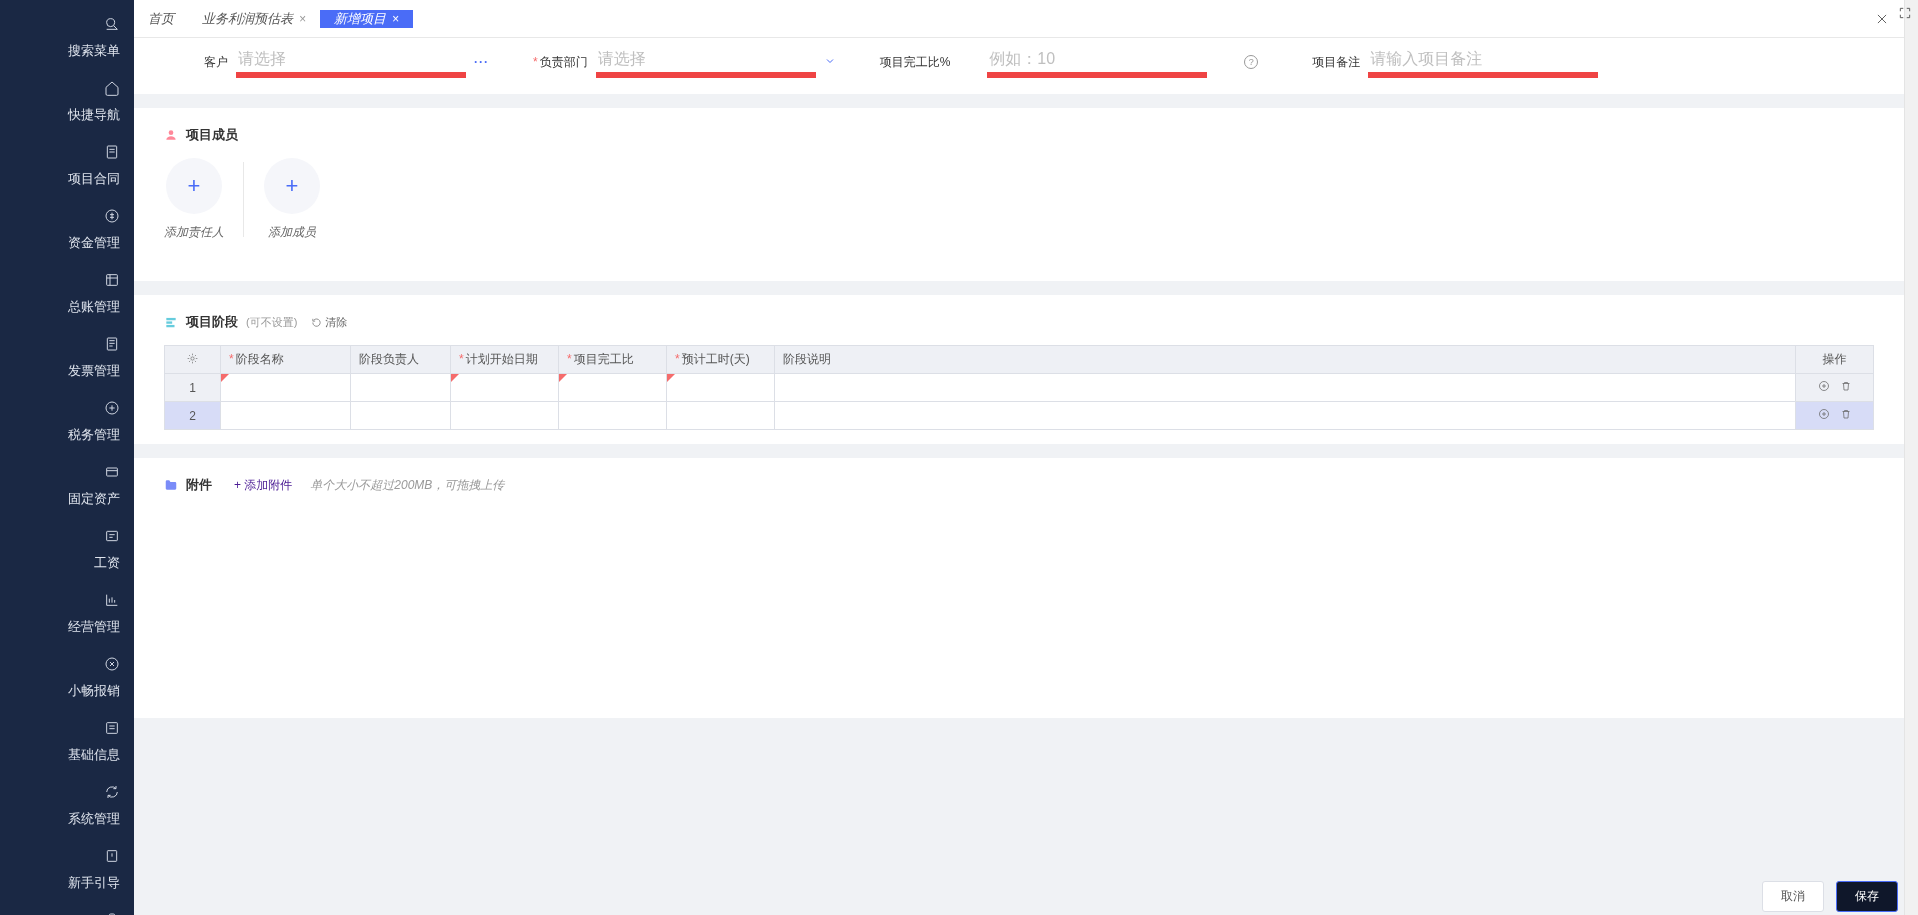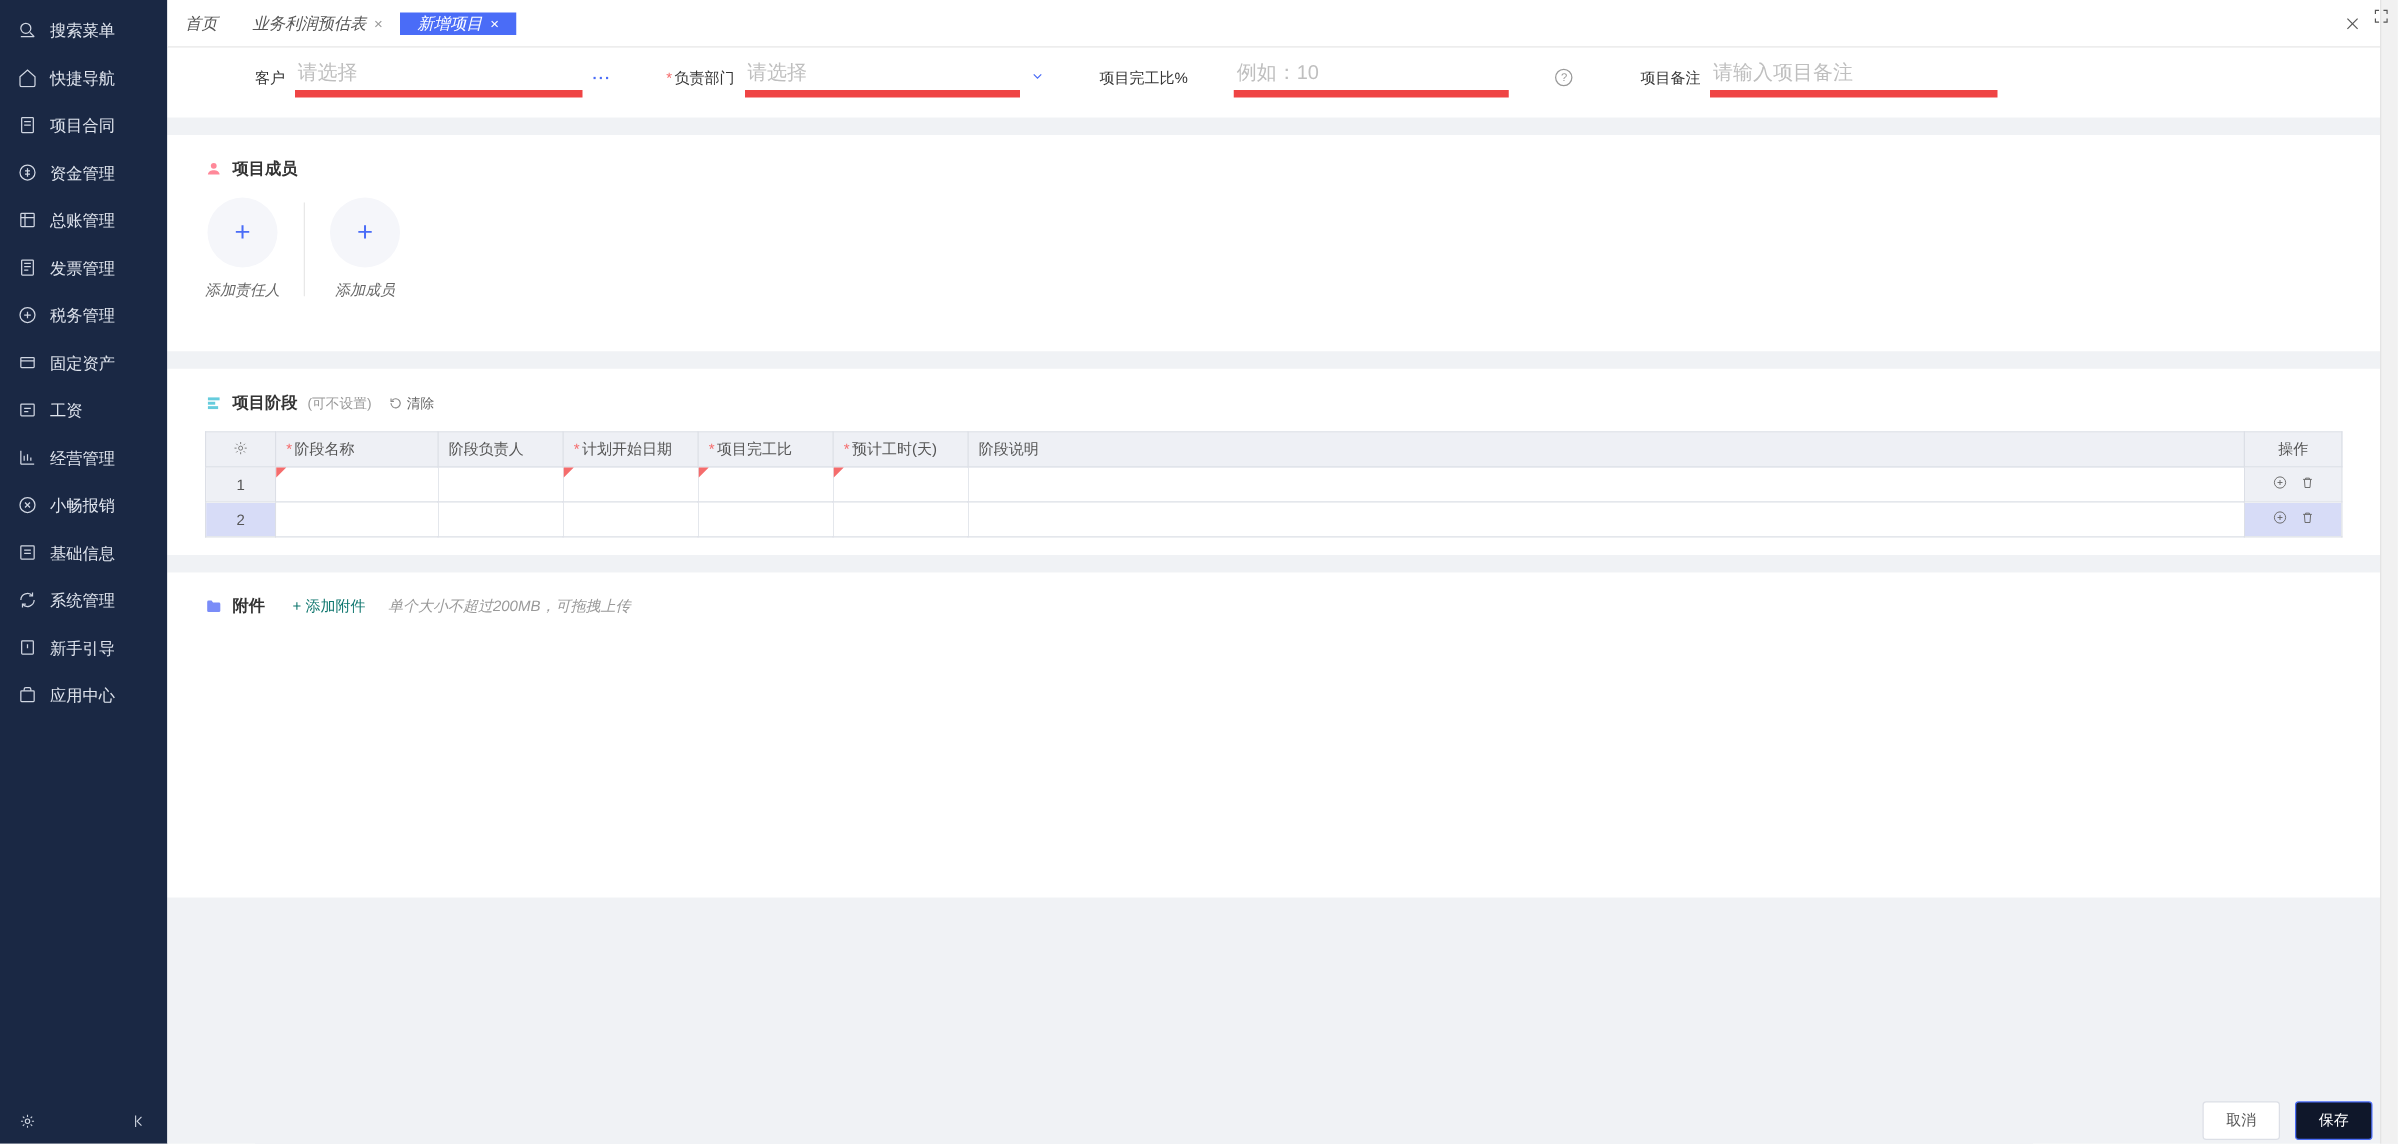--- a/index.html
+++ b/index.html
@@ -3,21 +3,21 @@
   <meta charset="utf-8">
   <style>
     * { box-sizing: border-box; margin: 0; padding: 0; }
     body { font-family: "Microsoft YaHei", -apple-system, sans-serif; font-size: 12px; color: #333; background: #f5f5f5; overflow: hidden; }
     
     .app { display: flex; height: 915px; width: 1918px; position: relative; }
     
     
     .sidebar { width: 134px; background: #1a2844; color: #dfe4ed; display: flex; flex-direction: column; }
     .sidebar-menu { flex: 1; padding-top: 6px; }
-    .sidebar-item { display: flex; align-items: flex-start; padding: 10px 14px; cursor: pointer; font-size: 13px; gap: 10px; }
+    .sidebar-item { display: flex; align-items: flex-end; padding: 10px 14px; cursor: pointer; font-size: 13px; gap: 10px; flex-direction: column; }
     .side-icon { width: 16px; height: 16px; display: inline-flex; align-items: center; justify-content: center; flex: none; }
     .side-icon svg { width: 16px; height: 16px; stroke: #d0d6e2; fill: none; stroke-width: 1.5; }
     .sidebar-footer { display: flex; align-items: center; justify-content: space-between; padding: 8px 14px 10px; }
     .sidebar-footer .side-icon svg { width: 14px; height: 14px; }
     
     
     .main { flex: 1; display: flex; flex-direction: column; background: #fff; min-width: 0; }
     
     
     .tabs-bar { display: flex; align-items: center; height: 38px; border-bottom: 1px solid #e8e8e8; background: #fff; position: relative; }
@@ -72,21 +72,21 @@
     .phase-table tbody tr.even td.col-gear, .phase-table tbody tr.even td.col-op { background: #eef0f5; }
     .phase-table tbody tr.selected td.col-gear, .phase-table tbody tr.selected td.col-op { background: #d7dcf7; }
     .rownum { text-align: center; color: #555; }
     .op-icons { display: flex; gap: 10px; justify-content: center; color: #888; }
     .op-icons span { cursor: pointer; }
     .op-icons svg { width: 12px; height: 12px; stroke: #666; fill: none; stroke-width: 1.5; }
     .red-corner::before { content: ""; position: absolute; left: 0; top: 0; width: 0; height: 0; border-top: 8px solid #f56c6c; border-right: 8px solid transparent; }
     .gear-head svg { width: 13px; height: 13px; stroke: #777; fill: none; stroke-width: 1.4; }
     
     
-    .add-attach { color: #0f766e; font-size: 12px; cursor: pointer; }
+    .add-attach { color: #4c1d95; font-size: 12px; cursor: pointer; }
     .attach-note { color: #999; font-size: 12px; margin-left: 10px; font-style: italic; }
     
     
     .footer-bar { position: absolute; bottom: 0; left: 134px; right: 0; height: 38px; padding-right: 20px; display: flex; justify-content: flex-end; align-items: center; gap: 12px; }
     .btn { padding: 6px 18px; font-size: 12px; border-radius: 3px; cursor: pointer; border: 1px solid #dcdfe6; background: #fff; color: #555; }
     .btn-primary { background: #0f172a; border-color: #4a6cf7; color: #fff; }
     
     
     .fake-vscroll { width: 14px; background: #f1f1f1; border-left: 1px solid #e4e4e4; }
 

